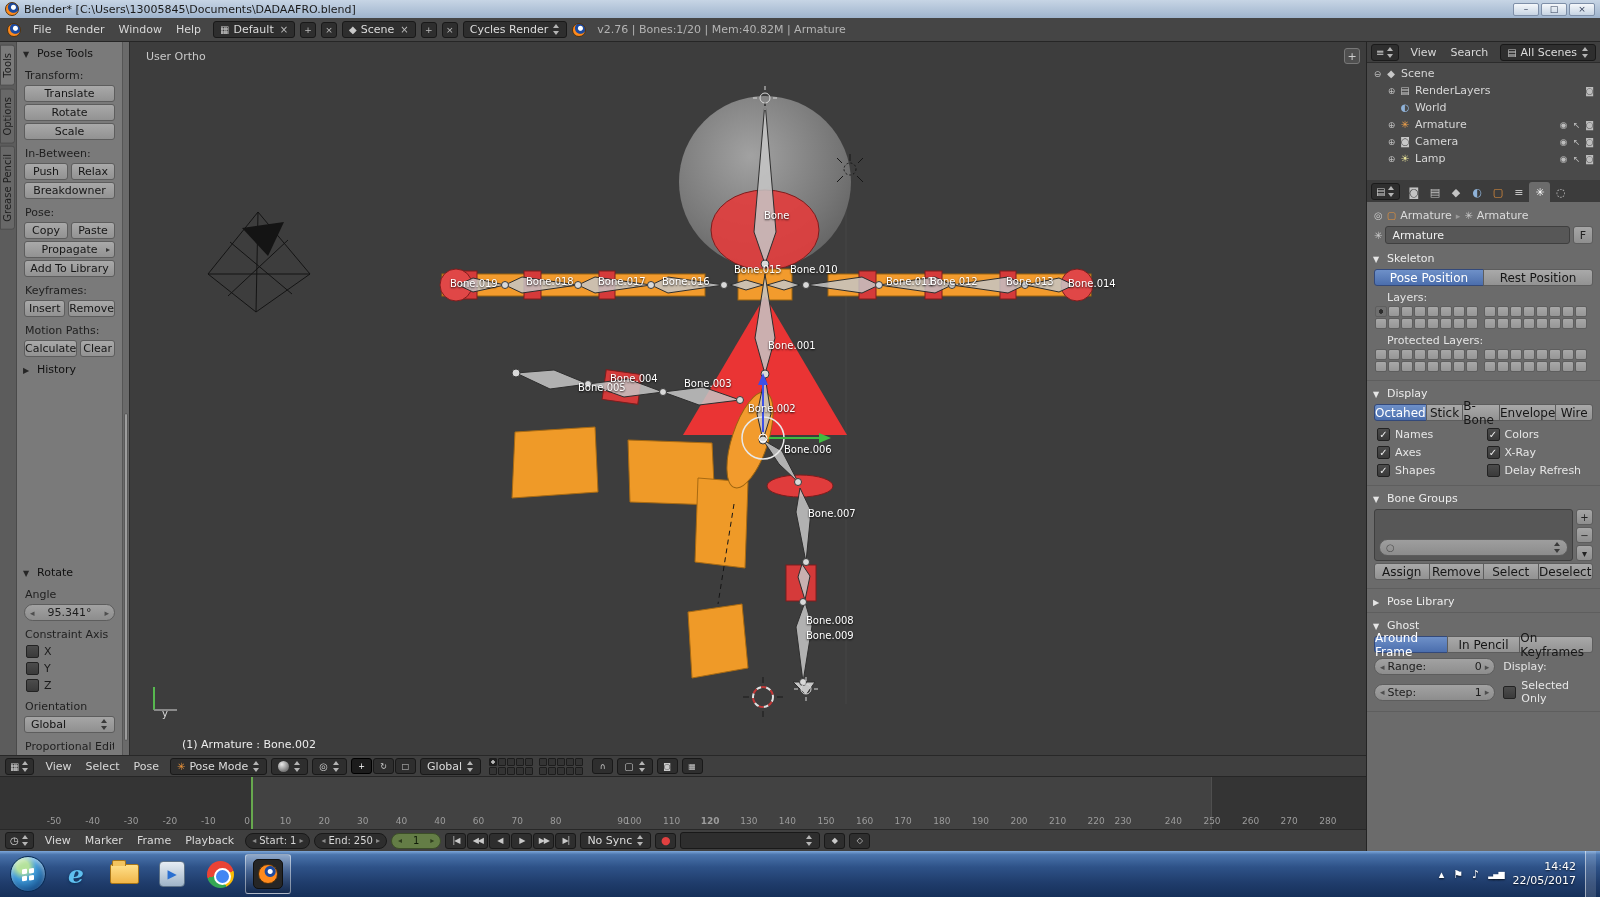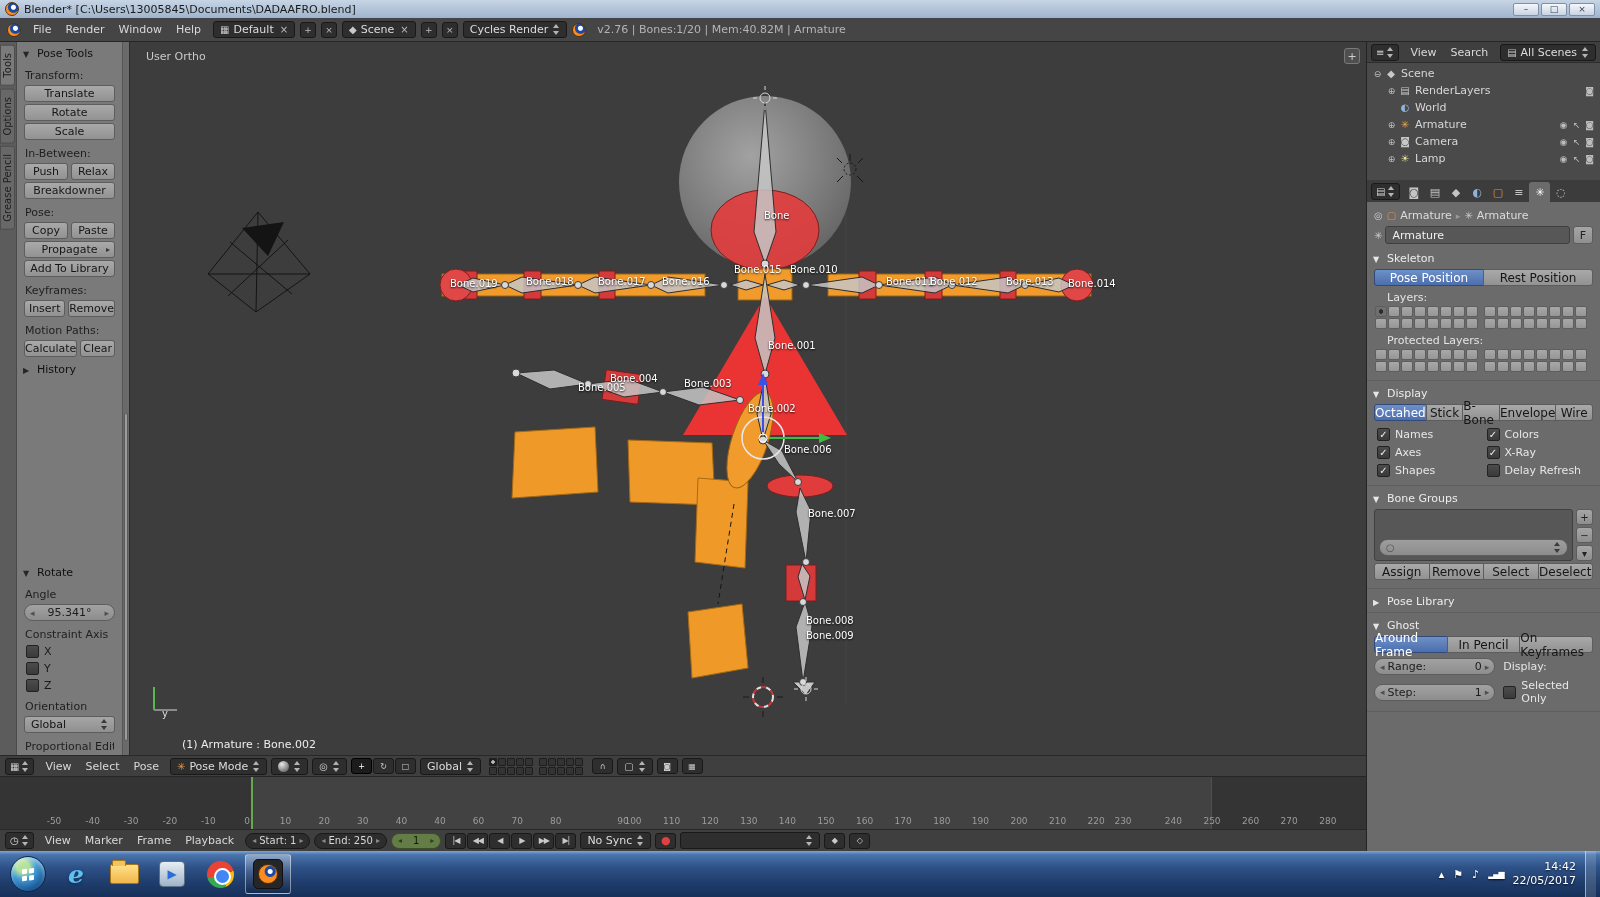--- a/index.html
+++ b/index.html
@@ -602,21 +602,21 @@
             <div class="tl-tick" data-name="timeline-tick-label" style="left: 324.2px;">20</div>
             <div class="tl-tick" data-name="timeline-tick-label" style="left: 362.8px;">30</div>
             <div class="tl-tick" data-name="timeline-tick-label" style="left: 401.4px; margin-top: 45px;">40</div>
             <div class="tl-tick" data-name="timeline-tick-label" style="left: 440px;">40</div>
             <div class="tl-tick" data-name="timeline-tick-label" style="left: 478.6px;">60</div>
             <div class="tl-tick" data-name="timeline-tick-label" style="left: 517.2px;">70</div>
             <div class="tl-tick" data-name="timeline-tick-label" style="left: 555.8px;">80</div>
             <div class="tl-tick" data-name="timeline-tick-label" style="left: 599px; margin-left: 24px;">90</div>
             <div class="tl-tick" data-name="timeline-tick-label" style="left: 633px;">100</div>
             <div class="tl-tick" data-name="timeline-tick-label" style="left: 671.6px;">110</div>
-            <div class="tl-tick" data-name="timeline-tick-label" style="left: 710.2px;">120</div>
+            <div class="tl-tick" data-name="timeline-tick-label" style="left: 710.2px; font-weight: bold;">120</div>
             <div class="tl-tick" data-name="timeline-tick-label" style="left: 748.8px;">130</div>
             <div class="tl-tick" data-name="timeline-tick-label" style="left: 787.4px;">140</div>
             <div class="tl-tick" data-name="timeline-tick-label" style="left: 826px;">150</div>
             <div class="tl-tick" data-name="timeline-tick-label" style="left: 864.6px;">160</div>
             <div class="tl-tick" data-name="timeline-tick-label" style="left: 903.2px;">170</div>
             <div class="tl-tick" data-name="timeline-tick-label" style="left: 941.8px;">180</div>
             <div class="tl-tick" data-name="timeline-tick-label" style="left: 980.4px;">190</div>
             <div class="tl-tick" data-name="timeline-tick-label" style="left: 1019px;">200</div>
             <div class="tl-tick" data-name="timeline-tick-label" style="left: 1057.6px;">210</div>
             <div class="tl-tick" data-name="timeline-tick-label" style="left: 1096.2px;">220</div>

